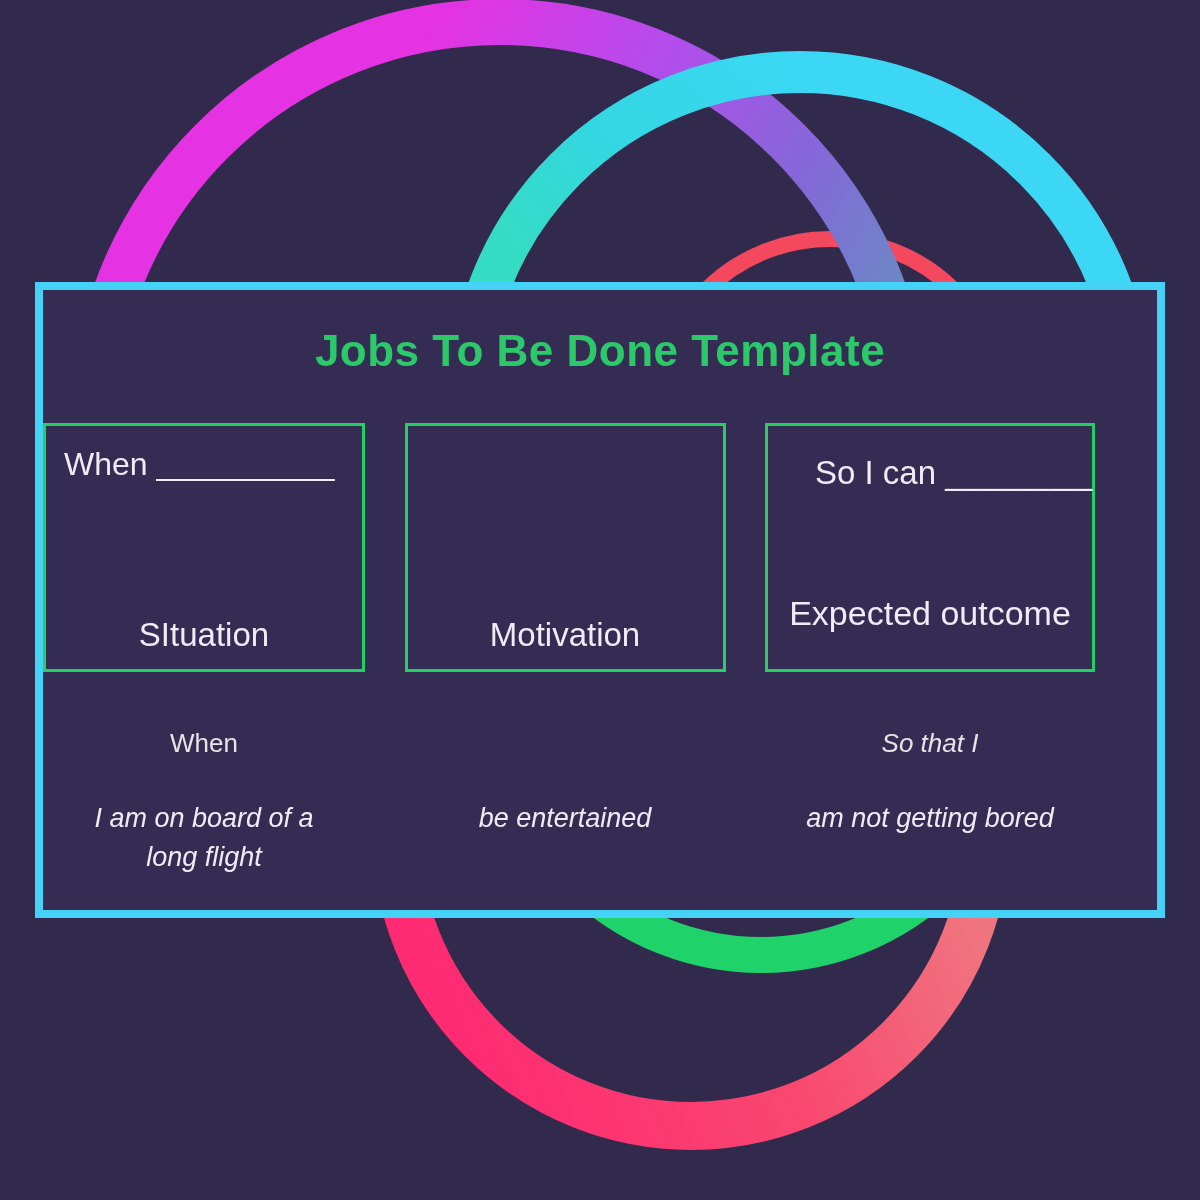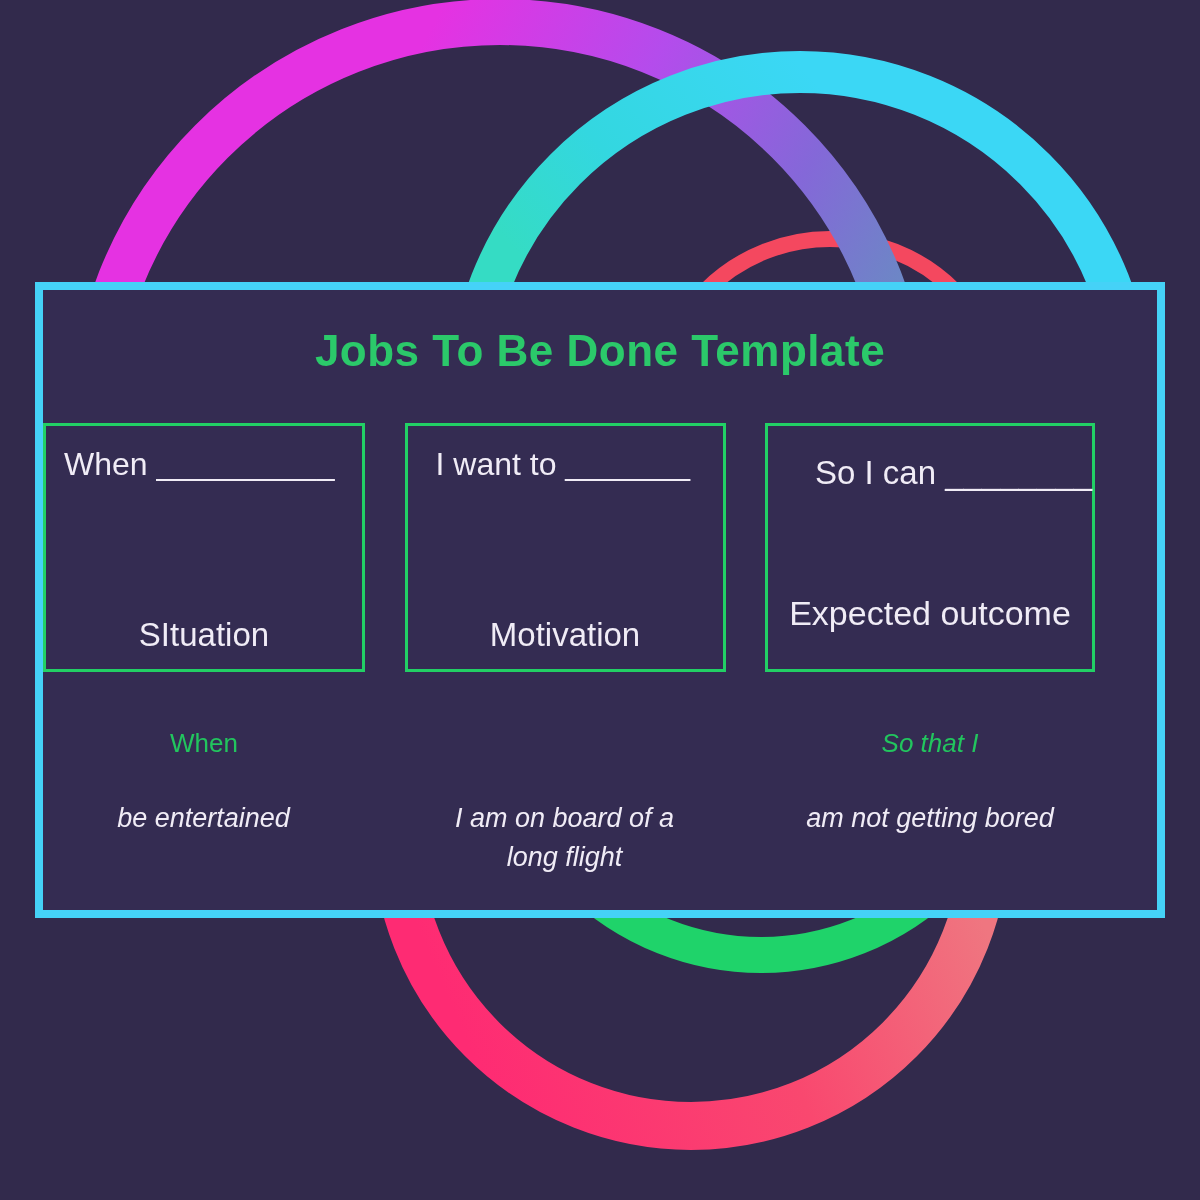--- a/index.html
+++ b/index.html
@@ -72,21 +72,21 @@
     left: 0; right: 0;
     bottom: 15px;
     text-align: center;
     color: #f0ecf6;
     font-size: 33px;
   }
   .c2 .card-caption { bottom: 36px; font-size: 34px; }
   .footer-row { margin-top: 56px; }
   .fcell {
     text-align: center;
-    color: #22c55e;
+    color: #e5e5e5;
     font-size: 26px;
   }
   .fcell.c0 { width: 322px; }
   .fcell.c1 { width: 321px; }
   .fcell.c2 { width: 330px; font-style: italic; }
   .example-row { margin-top: 40px; }
   .ecell {
     text-align: center;
     color: #f0ecf6;
     font-size: 27px;
@@ -136,40 +136,39 @@
     <div class="panel-inner">
 
       <div class="title">Jobs To Be Done Template</div>
 
       <div class="cards-row">
         <div class="card c0">
           <div class="card-prompt">When __________</div>
           <div class="card-caption">SItuation</div>
         </div>
         <div class="card c1">
-          <div class="card-prompt">I want to _______</div>
           <div class="card-caption">Motivation</div>
         </div>
         <div class="card c2">
           <div class="card-prompt">So I can ________</div>
           <div class="card-caption">Expected outcome</div>
         </div>
       </div>
 
       <div class="footer-row">
         <div class="fcell c0">When</div>
         <div class="fcell c2">So that I</div>
       </div>
 
       <div class="example-row">
+        <div class="ecell c0">
+          <div class="wrap-limit">I am on board of a long flight</div>
+        </div>
         <div class="ecell c1">
           <div class="wrap-limit">be entertained</div>
-        </div>
-        <div class="ecell c0">
-          <div class="wrap-limit">I am on board of a long flight</div>
         </div>
         <div class="ecell c2">
           <div class="wrap-limit">am not getting bored</div>
         </div>
       </div>
 
     </div>
   </div>
 </div>
 

